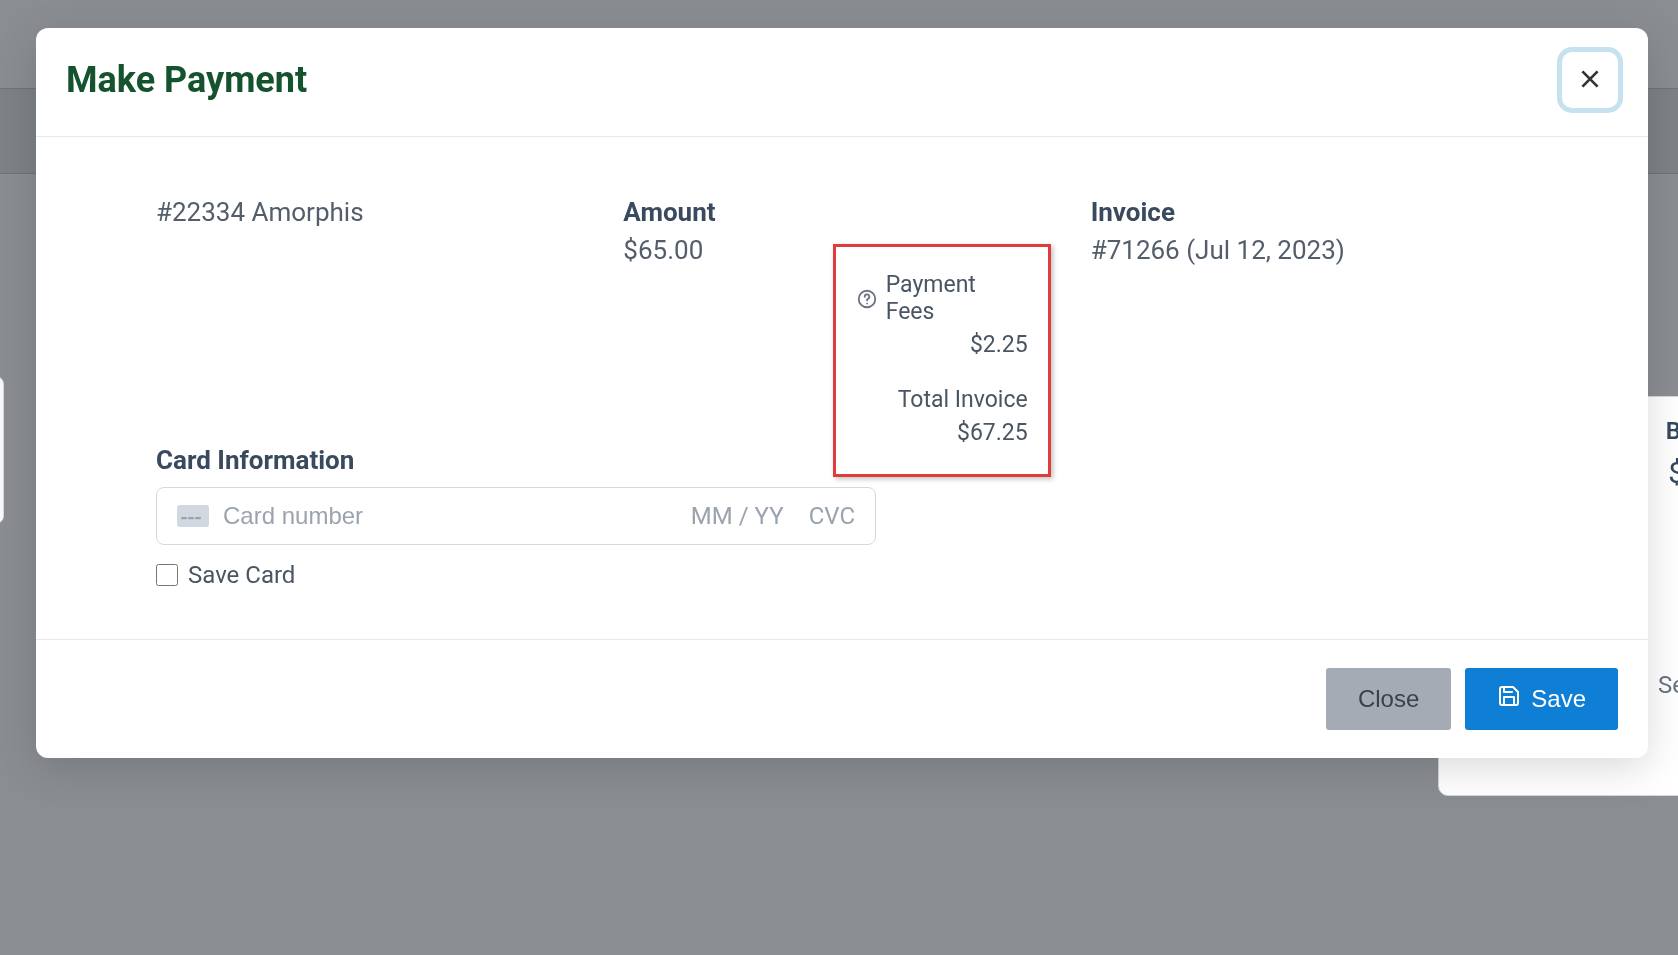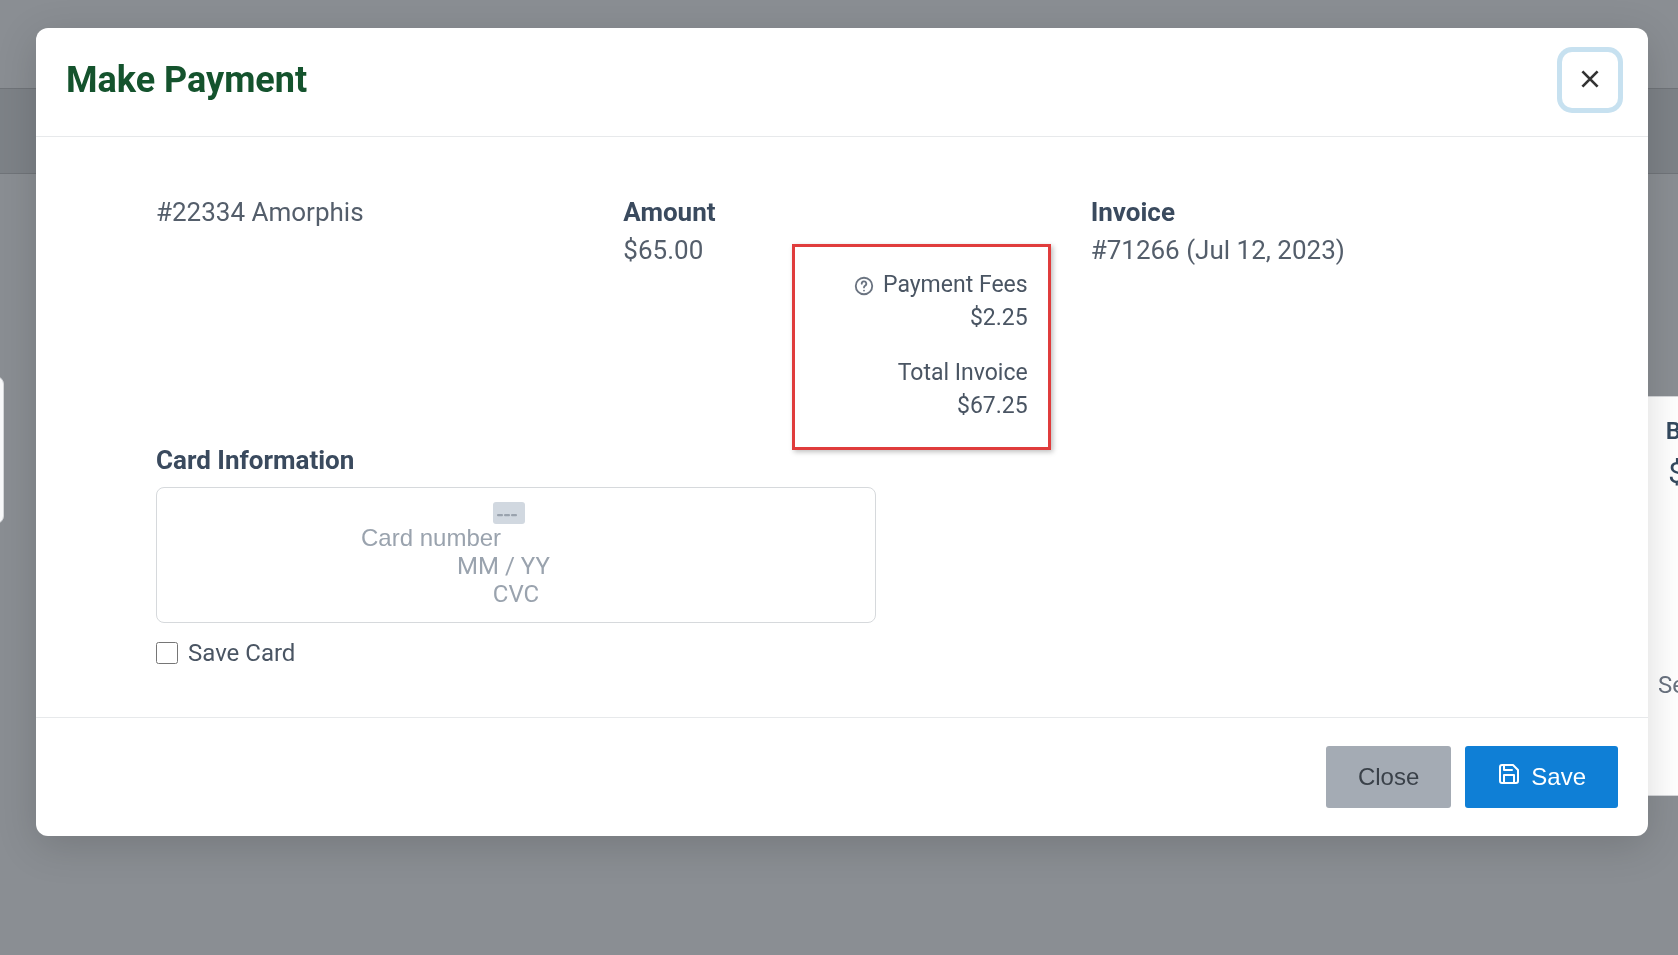--- a/index.html
+++ b/index.html
@@ -114,21 +114,21 @@
     }
     .info-value {
       font-size: 26px;
       color: #545e6b;
       font-weight: 400;
     }
     .highlight-box {
       position: absolute;
       top: 47px;
       right: 10px;
-      width: 259px;
+      width: 218px;
       border: 3px solid #e03c3c;
       box-shadow: 2px 2px 5px rgba(0,0,0,0.25);
       padding: 24px 20px 28px 20px;
     }
     .fees-row {
       display: flex;
       align-items: center;
       justify-content: flex-end;
       font-size: 23px;
       color: #4a5563;
@@ -169,21 +169,20 @@
       margin-bottom: 12px;
     }
     .card-input-wrap {
       display: flex;
       align-items: center;
       border: 1px solid #d6d9dc;
       border-radius: 8px;
       padding: 14px 20px;
       width: 720px;
       background: #fff;
-      flex-direction: column;
     }
     .card-icon {
       margin-right: 14px;
       display: flex;
       align-items: center;
     }
     .card-number-input {
       flex: 1;
       border: none;
       outline: none;

